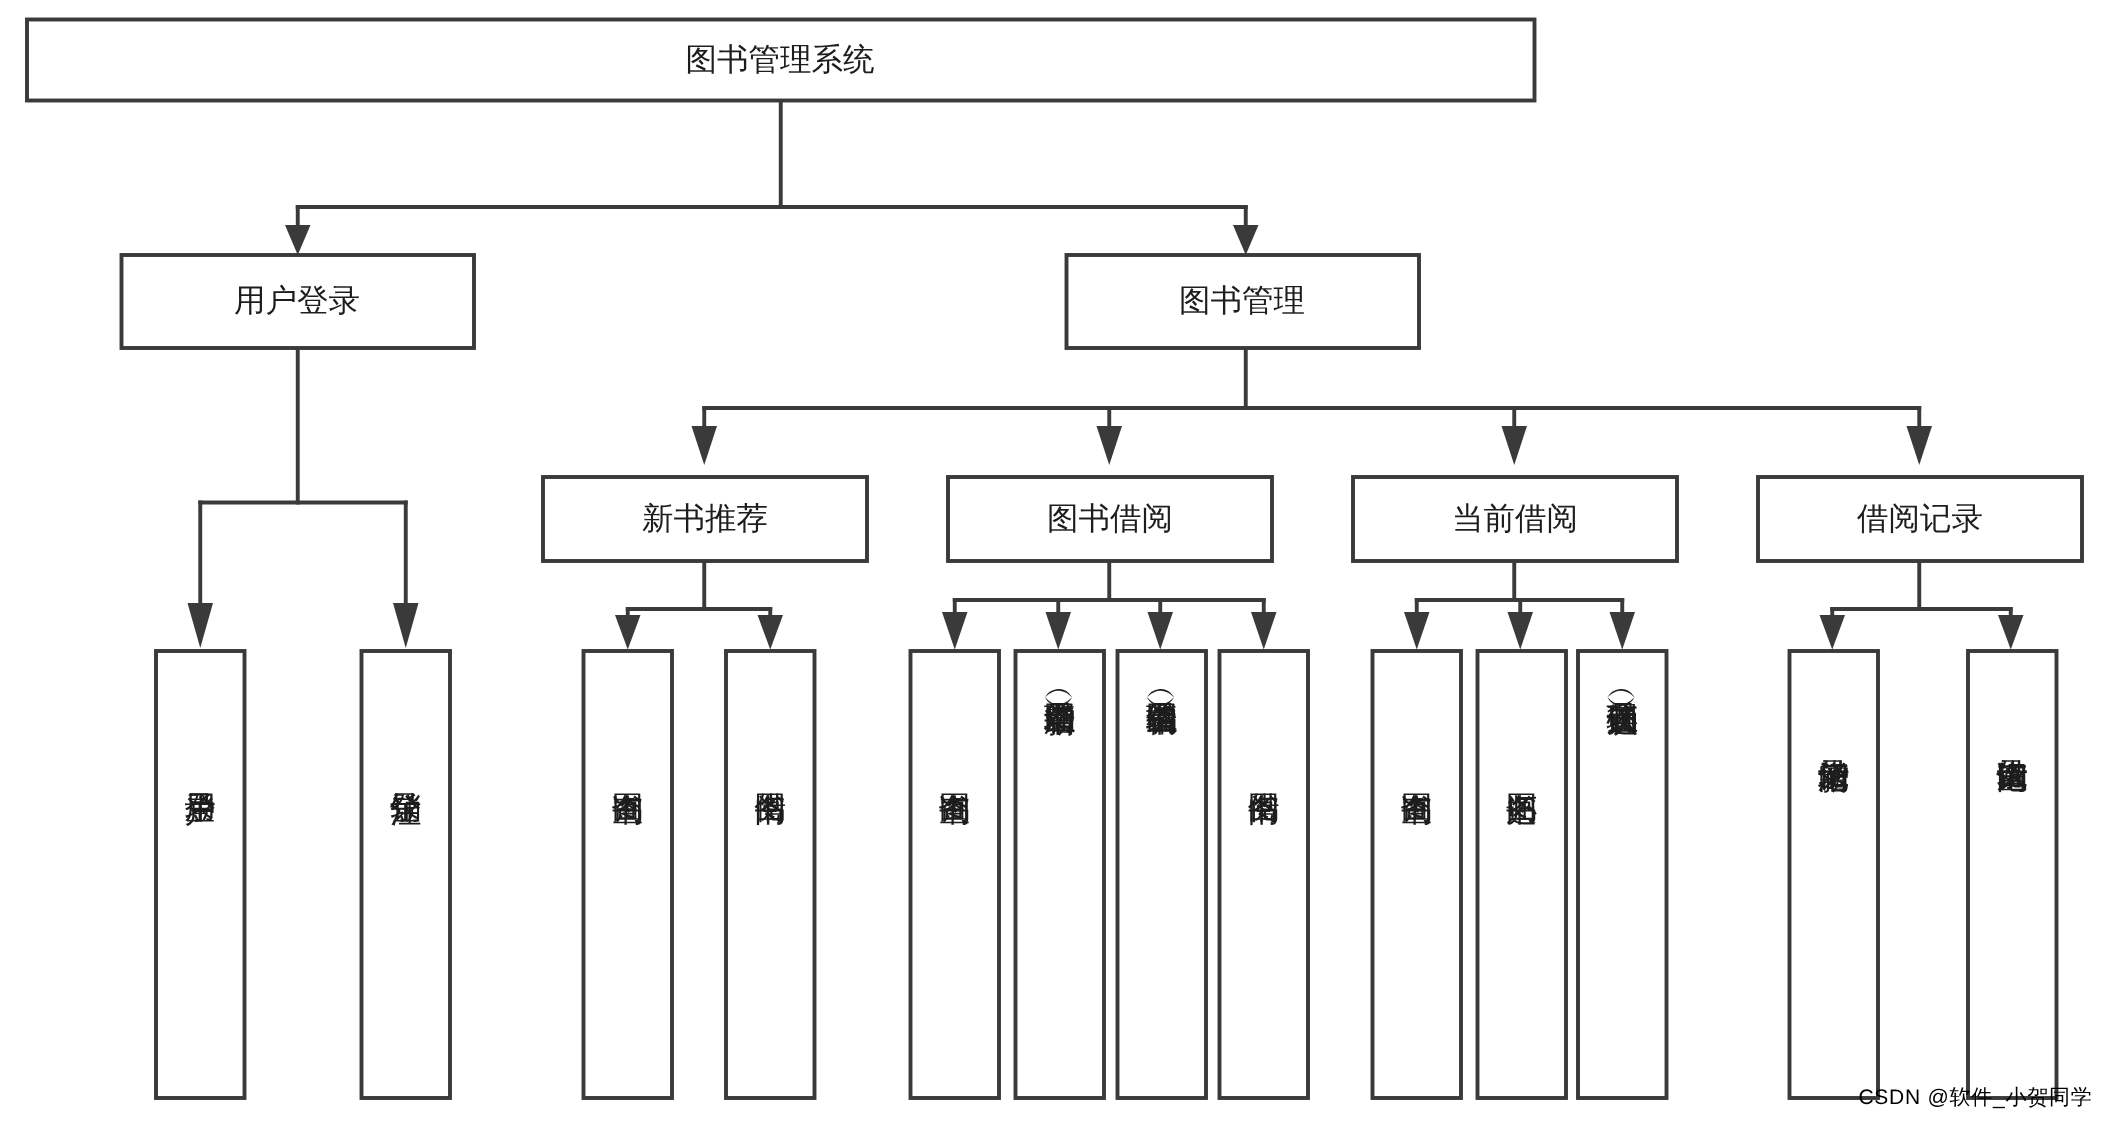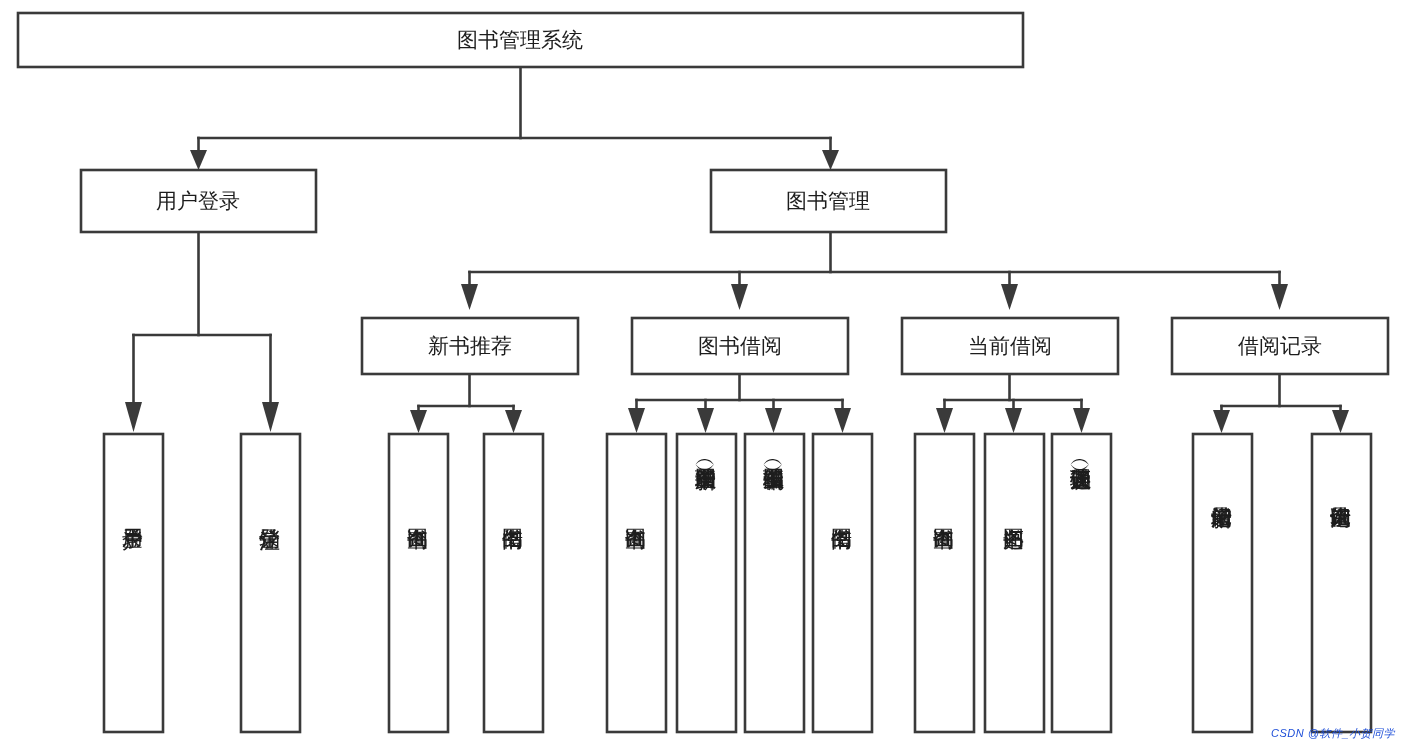--- a/index.html
+++ b/index.html
@@ -53,25 +53,24 @@
     fill: #1d1d1d;
     font-family: "Liberation Sans", "DejaVu Sans", sans-serif;
     font-size: 21px;
     text-anchor: middle;
   }
   .watermark {
     position: absolute;
     right: 10px;
     bottom: 6px;
     font-family: "Liberation Sans", "DejaVu Sans", sans-serif;
-    font-size: 11px;
-    color: #1d4ed8;
+    font-size: 14px;
+    color: #000000;
     white-space: nowrap;
     letter-spacing: 0.5px;
-    font-style: italic;
   }
 </style>
 </head>
 <body>
 
 <div id="diagram-root">
   <svg class="flow" viewBox="0 0 1405 747" xmlns="http://www.w3.org/2000/svg">
 
     <g>
 

